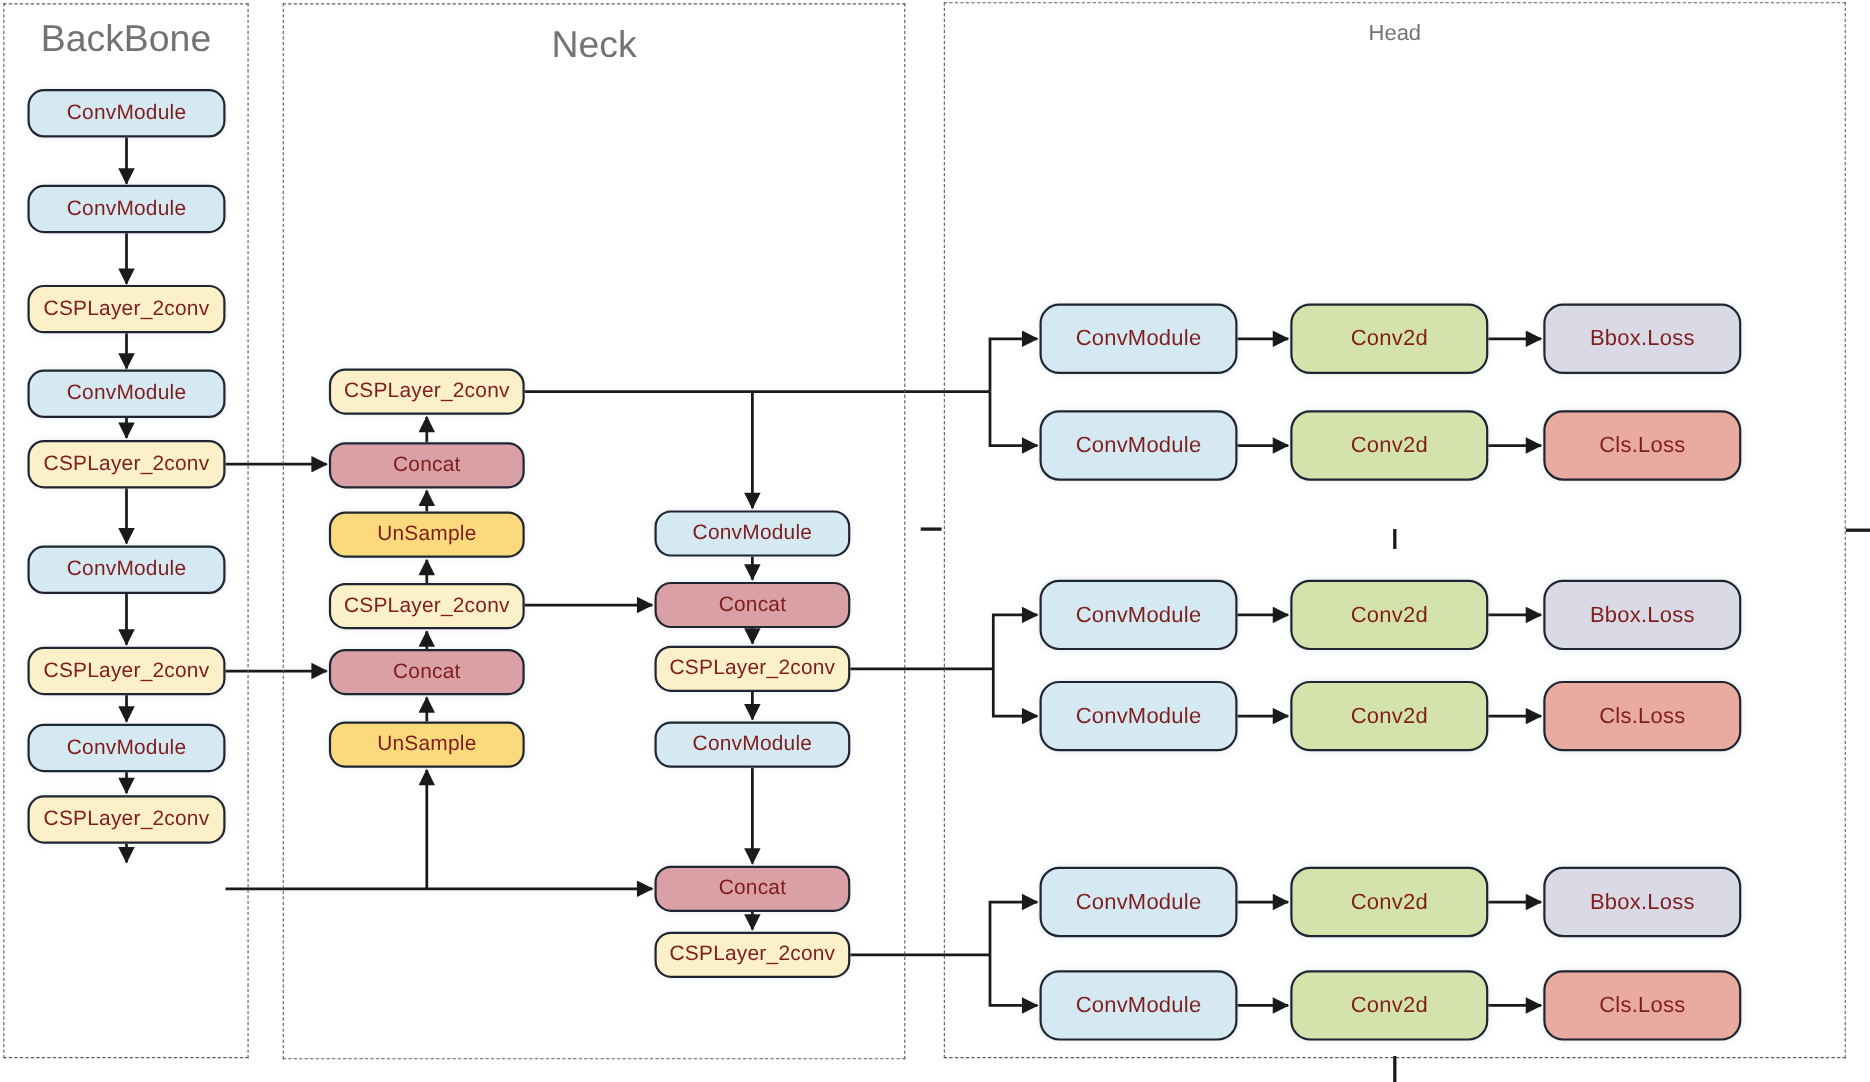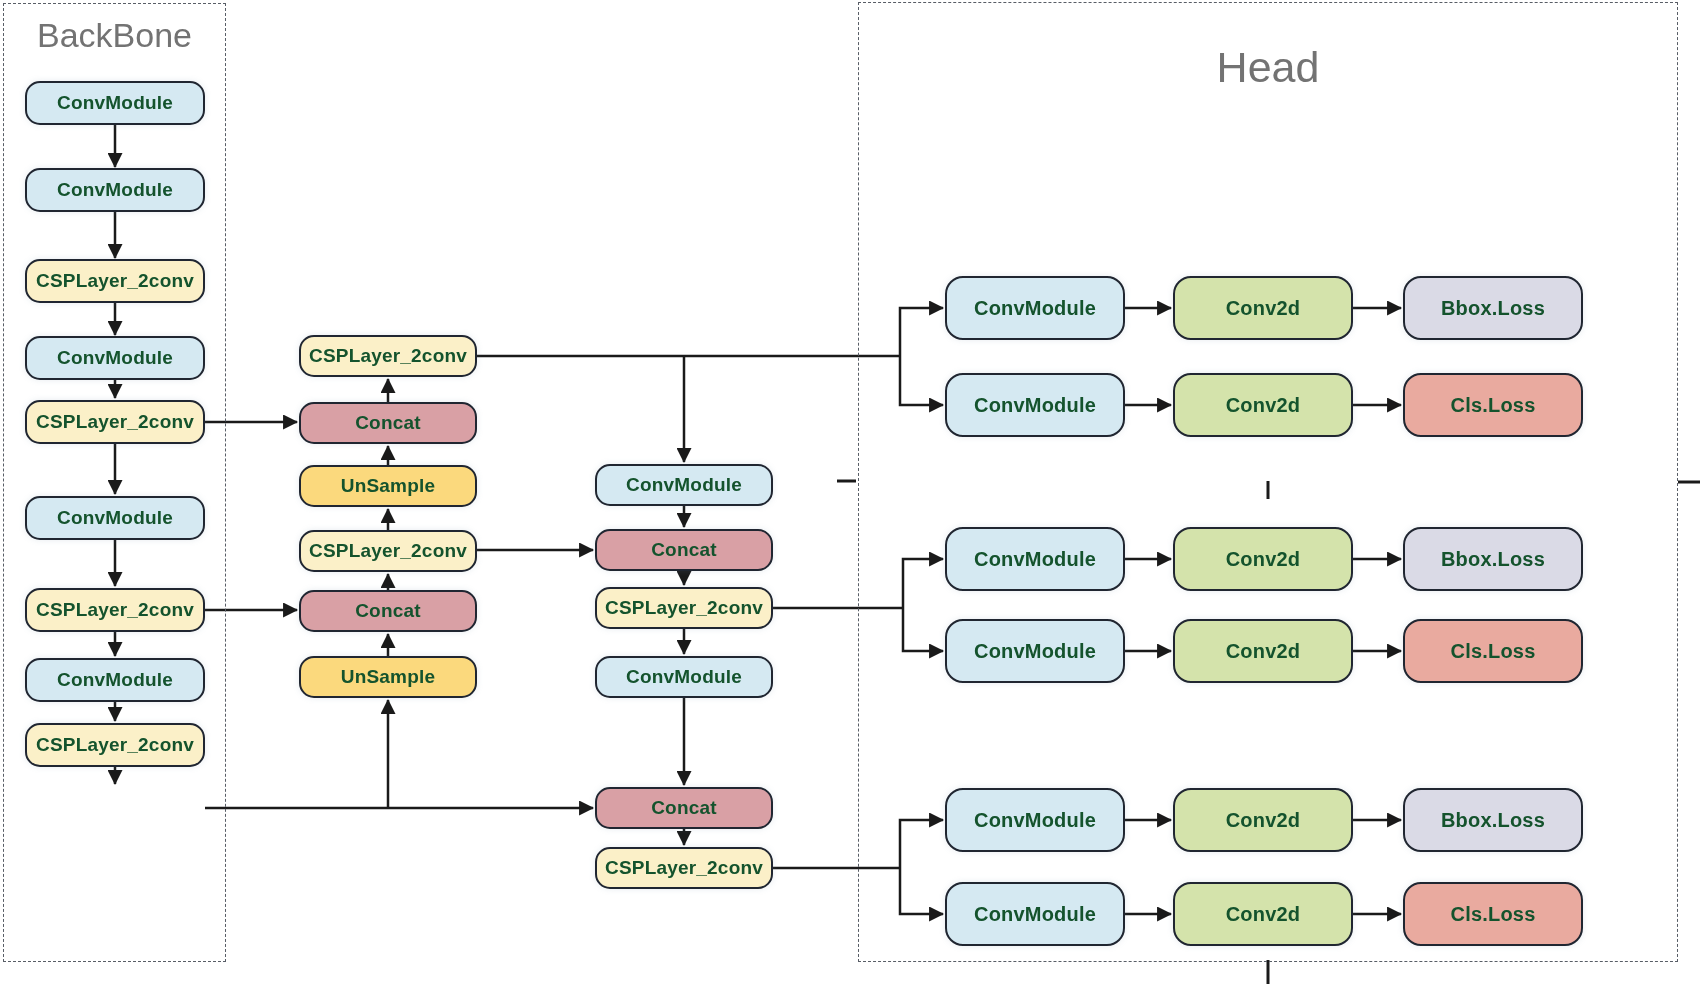--- a/index.html
+++ b/index.html
@@ -7,25 +7,25 @@
   .canvas{position:relative;width:1700px;height:984px;background:#ffffff;}
   #wires{position:absolute;left:0;top:0;width:1700px;height:984px;pointer-events:none;}
   .section{position:absolute;border:1.5px dashed var(--section-border,#585d66);box-sizing:border-box;}
   .section .title{position:absolute;left:0;right:0;text-align:center;
     font-family:Liberation Sans, sans-serif;color:#737373;}
   .sec-backbone{left:3px;top:3px;width:223px;height:959px;}
   .sec-neck{left:257px;top:3px;width:566px;height:960px;}
   .sec-head{left:858px;top:2px;width:820px;height:960px;}
   .sec-backbone .title{top:12px;font-size:34px;}
   .sec-neck .title{top:18px;font-size:34px;}
-  .sec-head .title{top:40px;font-size:43px;}
+  .sec-head .title{top:16px;font-size:20px;}
   .node{position:absolute;box-sizing:border-box;display:flex;align-items:center;justify-content:center;
     width:180px;height:44px;border:2.5px solid #202631;border-radius:15px;
-    font-size:19px;color:#14532d;letter-spacing:.2px;white-space:nowrap;
-    box-shadow:0 0 6px rgba(120,150,170,.18);font-weight:bold;}
+    font-size:19px;color:#7f1d1d;letter-spacing:.2px;white-space:nowrap;
+    box-shadow:0 0 6px rgba(120,150,170,.18);}
   .n-neck{width:178px;height:42px;}
   .n-head{width:180px;height:64px;border-radius:18px;font-size:20px;}
 </style>
 </head>
 <body style="background: rgb(255, 255, 255);">
 
 <div class="canvas">
 
   <svg id="wires" viewBox="0 0 1700 984" fill="none" stroke="currentColor" stroke-width="2.5" style="color: rgb(26, 26, 26);">
     <defs>
@@ -102,20 +102,23 @@
       <path d="M837 481 H856"></path>
       <path d="M1268 481 V499"></path>
       <path d="M1678 482 H1700"></path>
       <path d="M1268 960 V984"></path>
     </g>
   </svg>
 
   <div class="section sec-backbone">
     <span class="title">BackBone</span>
   </div>
+  <div class="section sec-neck">
+    <span class="title">Neck</span>
+  </div>
   <div class="section sec-head">
     <span class="title">Head</span>
   </div>
 
   <div class="node" style="left: 25px; top: 81px; background: rgb(213, 233, 242); border-color: rgb(32, 38, 49);">ConvModule</div>
   <div class="node" style="left: 25px; top: 168px; background: rgb(213, 233, 242); border-color: rgb(32, 38, 49);">ConvModule</div>
   <div class="node" style="left: 25px; top: 259px; background: rgb(251, 240, 200); border-color: rgb(32, 38, 49);">CSPLayer_2conv</div>
   <div class="node" style="left: 25px; top: 336px; background: rgb(213, 233, 242); border-color: rgb(32, 38, 49);">ConvModule</div>
   <div class="node" style="left: 25px; top: 400px; background: rgb(251, 240, 200); border-color: rgb(32, 38, 49);">CSPLayer_2conv</div>
   <div class="node" style="left: 25px; top: 496px; background: rgb(213, 233, 242); border-color: rgb(32, 38, 49);">ConvModule</div>

